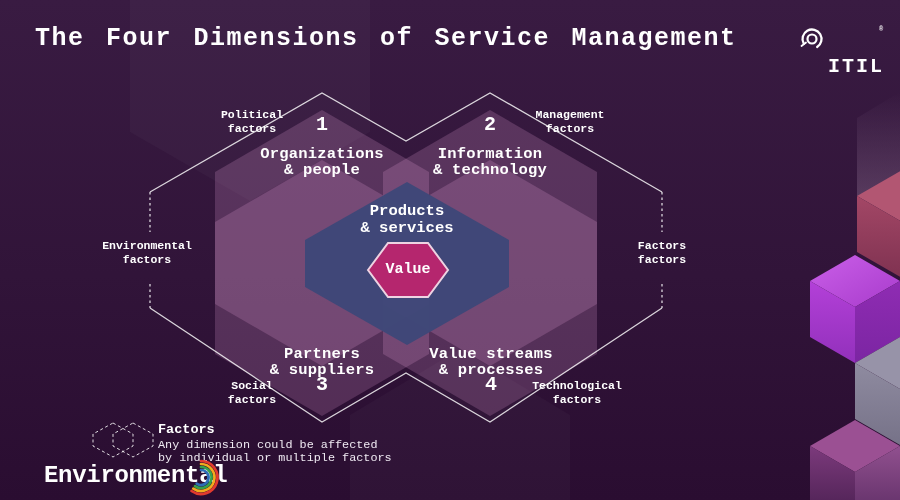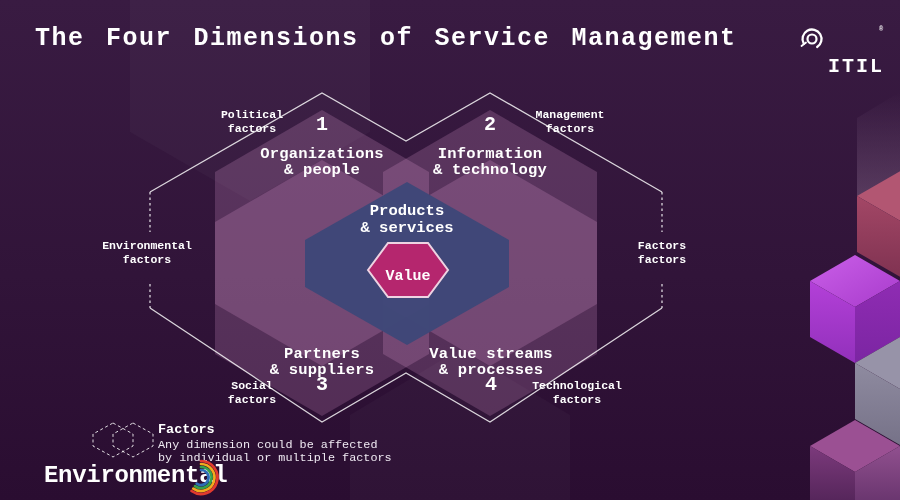--- a/index.html
+++ b/index.html
@@ -9,21 +9,21 @@
     background:linear-gradient(180deg,#391b42 0%,#311439 55%,#2a0d31 100%);
   }
   .stage svg{position:absolute;left:0;top:0;}
   .t{position:absolute;transform:translateX(-50%);white-space:nowrap;text-align:right;line-height:1;}
   .title{position:absolute;left:35px;top:24px;font-size:25px;font-weight:bold;
          letter-spacing:1.5px;word-spacing:5px;white-space:nowrap;}
   .num{font-size:20px;font-weight:bold;}
   .big{font-size:15.5px;font-weight:bold;letter-spacing:.2px;margin-top:7px;}
   .factor-line{font-size:11.5px;font-weight:bold;}
   .center-line{font-size:15.5px;font-weight:bold;}
-  .value-lbl{font-size:15px;font-weight:bold;margin-top:7px;}
+  .value-lbl{font-size:15px;font-weight:bold;}
   .itil-wrap{position:absolute;left:797px;top:24px;width:100px;height:34px;}
   .itil-text{position:absolute;left:31px;top:3px;font-size:20px;font-weight:bold;letter-spacing:2px;margin-top:28px;}
   .itil-reg{position:absolute;left:82px;top:1px;font-size:7px;}
   .legend-title{position:absolute;left:158px;top:422px;font-size:13.5px;font-weight:bold;}
   .legend-desc{position:absolute;left:158px;font-size:11.8px;color:#efe9f2;white-space:nowrap;}
   .me-text{position:absolute;left:44px;top:462px;font-size:24px;font-weight:bold;letter-spacing:-0.3px;}
 </style>
 </head>
 <body>
 

